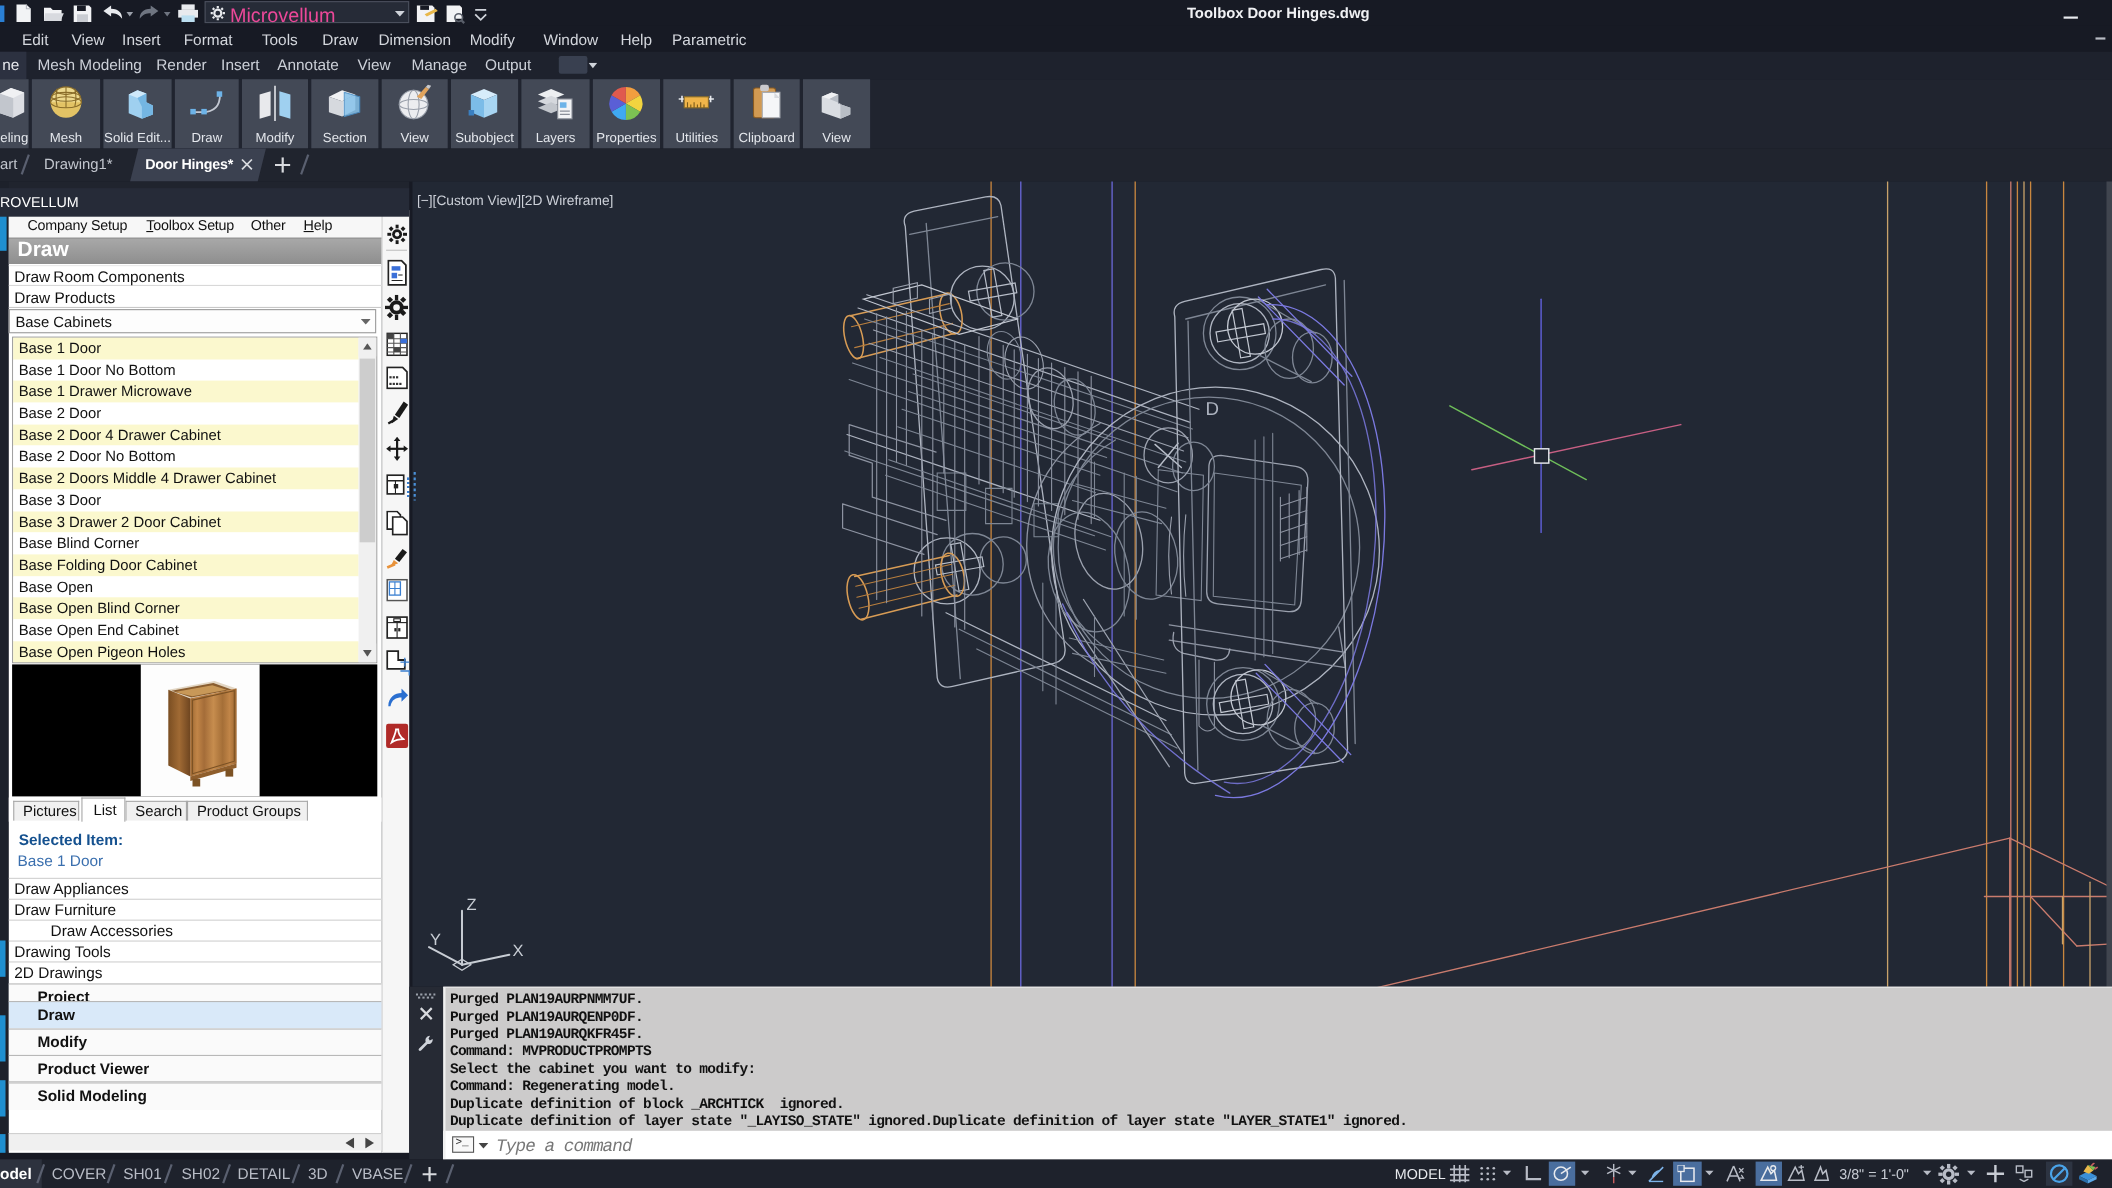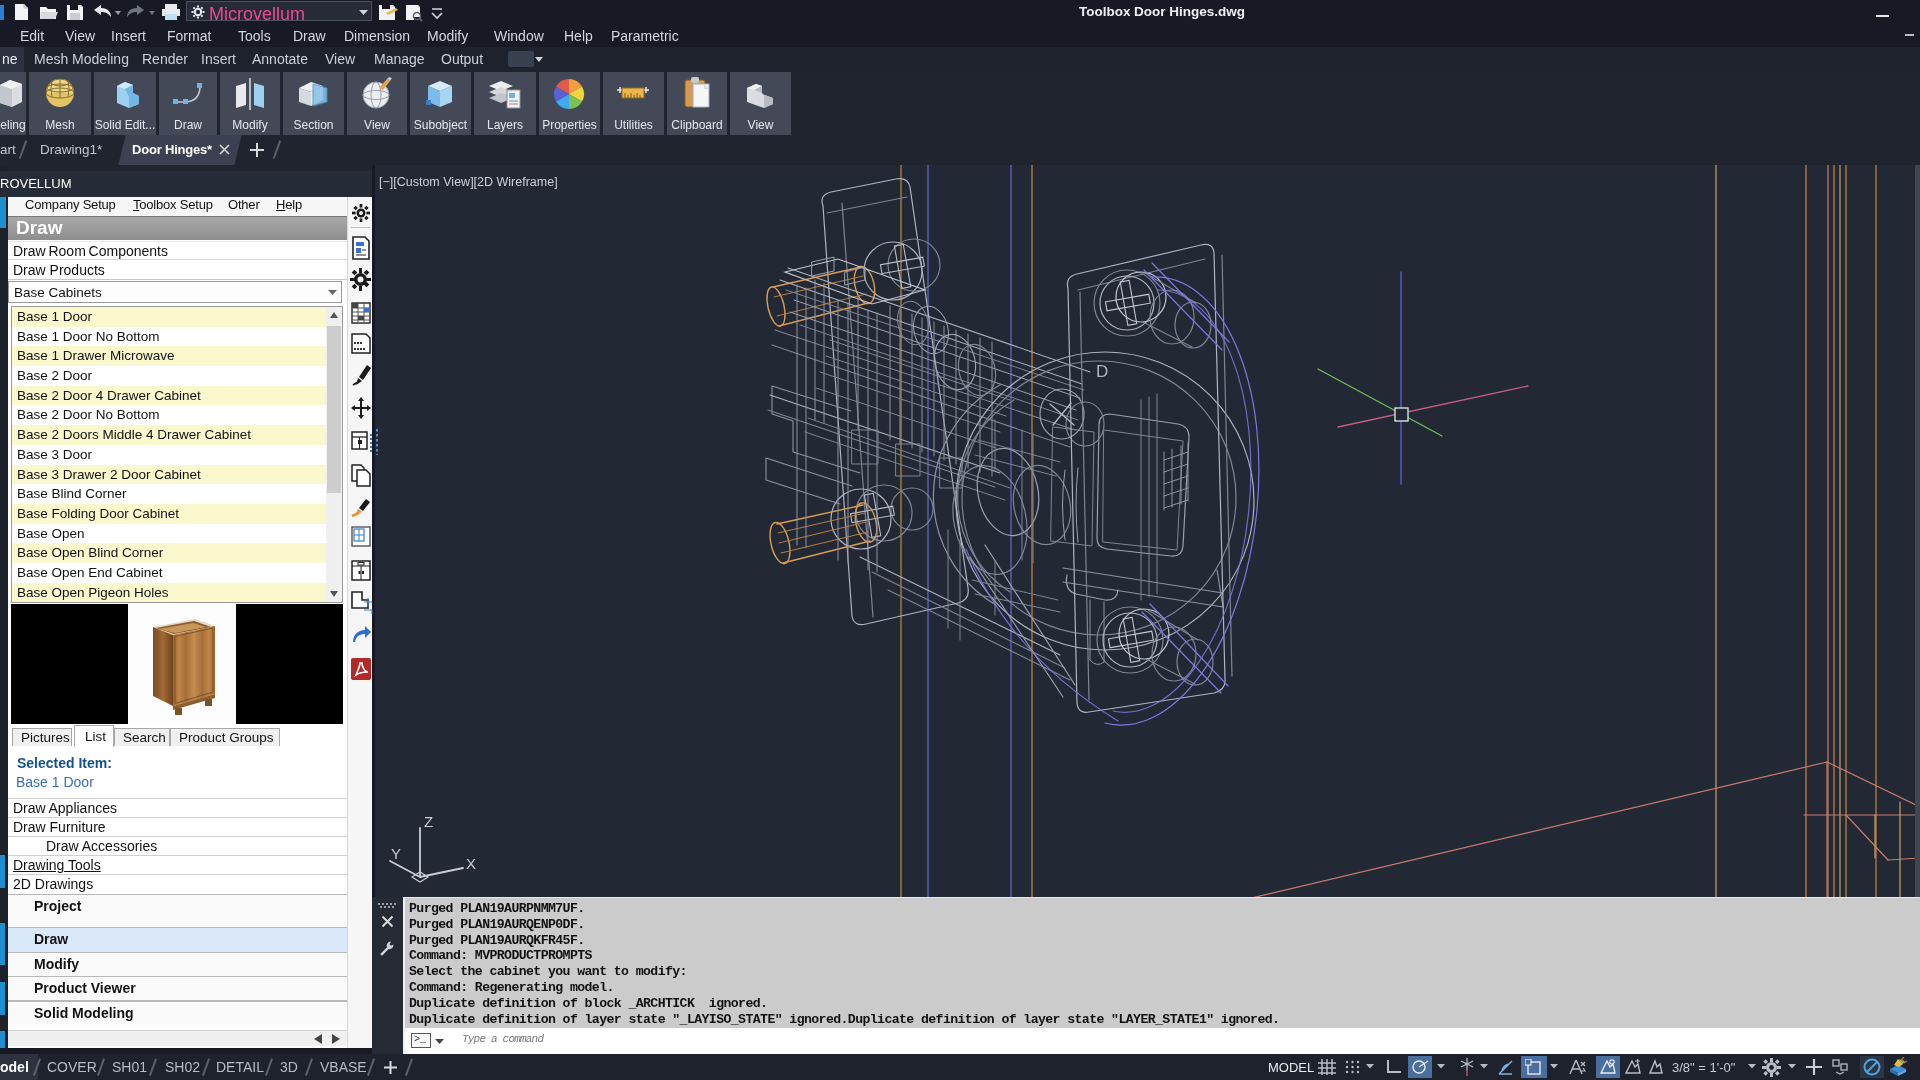--- a/index.html
+++ b/index.html
@@ -393,29 +393,29 @@
   <div style="height:19px;border-top:1px solid #d0d0d0;position:relative;">
         <span style="position:absolute;left:5px;top:1px;">Draw Appliances</span>
       </div>
   <div style="height:19px;border-top:1px solid #d0d0d0;position:relative;">
         <span style="position:absolute;left:5px;top:1px;">Draw Furniture</span>
       </div>
   <div style="height:19px;border-top:1px solid #d0d0d0;position:relative;">
         <span style="position:absolute;left:5px;top:1px;margin-left:33px;">Draw Accessories</span>
       </div>
   <div style="height:19px;border-top:1px solid #d0d0d0;position:relative;">
-        <span style="position:absolute;left:5px;top:1px;text-decoration:underline;">Drawing Tools</span>
+        <span style="position:absolute;left:5px;top:1px;">Drawing Tools</span>
       </div>
   <div style="height:19px;border-top:1px solid #d0d0d0;position:relative;">
         <span style="position:absolute;left:5px;top:1px;">2D Drawings</span>
       </div>
  </div>
 
  <div class="abs" style="left:8px;top:729px;width:339px;font-size:14px;color:#111;">
-  <div style="height:33px;border-top:1px solid #b8b8b8;position:relative;background:#fafafa;">
+  <div style="height:16px;border-top:1px solid #b8b8b8;position:relative;background:#fafafa;">
         <b style="position:absolute;left:26px;top:3px;">Project</b>
       </div>
   <div style="height:24.5px;border-top:1px solid #b8b8b8;position:relative;background:#d9e9f9;">
         <b style="position:absolute;left:26px;top:3px;">Draw</b>
       </div>
   <div style="height:24.5px;border-top:1px solid #b8b8b8;position:relative;background:#fafafa;">
         <b style="position:absolute;left:26px;top:3px;">Modify</b>
       </div>
   <div style="height:25px;border-top:1px solid #b8b8b8;border-bottom:1px solid #b8b8b8;position:relative;background:#fafafa;">
         <b style="position:absolute;left:26px;top:3px;">Product Viewer</b>
@@ -802,21 +802,21 @@
 Duplicate definition of block _ARCHTICK  ignored.
 Duplicate definition of layer state "_LAYISO_STATE" ignored.Duplicate definition of layer state "LAYER_STATE1" ignored.</div>
 </div>
 <div class="abs" id="cmdinput">
  <div class="abs" style="left:6px;top:5px;width:20px;height:15px;border:1px solid #555;background:#f8f8f8;">
       <span class="mono" style="position:absolute;left:2px;top:0px;font-size:10px;color:#333;">&gt;_</span>
     </div>
  <svg class="abs" style="left:30px;top:11px;" width="9" height="6" viewBox="0 0 9 6">
       <path d="M0 0 l4.5 5 L9 0 z" fill="#444"></path>
     </svg>
- <span class="mono" style="position:absolute;left:46px;top:5px;font-size:11px;letter-spacing:-0.8px;font-style:italic;color:#777;margin-left:11px;">Type a command</span>
+ <span class="mono" style="position:absolute;left:46px;top:5px;font-size:16px;letter-spacing:-0.8px;font-style:italic;color:#777;">Type a command</span>
 </div>
 <div class="abs" id="statusbar">
 
  <div class="abs" style="left:0;top:0;width:38px;height:26px;background:#2d323e;"></div>
  <span class="abs" style="left:0px;top:5px;font-size:14px;font-weight:bold;color:#fff;">odel</span>
  <span class="abs" style="left:47px;top:5px;font-size:14px;color:#b8bcc6;">COVER</span>
  <span class="abs" style="left:112px;top:5px;font-size:14px;color:#b8bcc6;">SH01</span>
  <span class="abs" style="left:165px;top:5px;font-size:14px;color:#b8bcc6;">SH02</span>
  <span class="abs" style="left:216px;top:5px;font-size:14px;color:#b8bcc6;">DETAIL</span>
  <span class="abs" style="left:280px;top:5px;font-size:14px;color:#b8bcc6;">3D</span>

